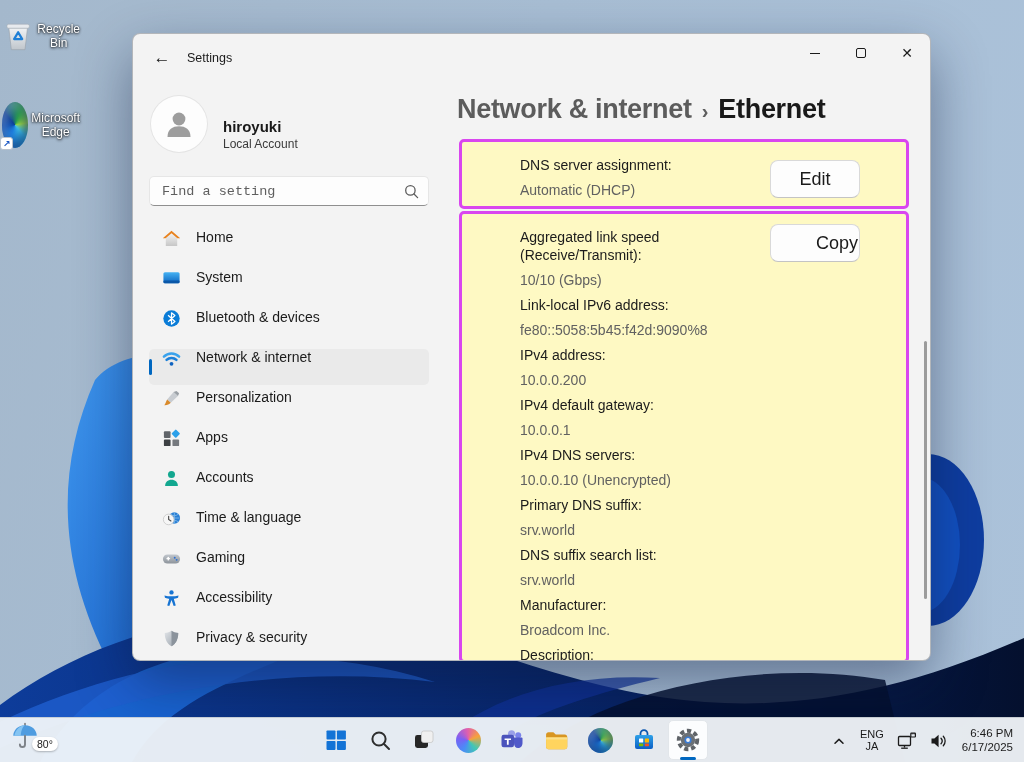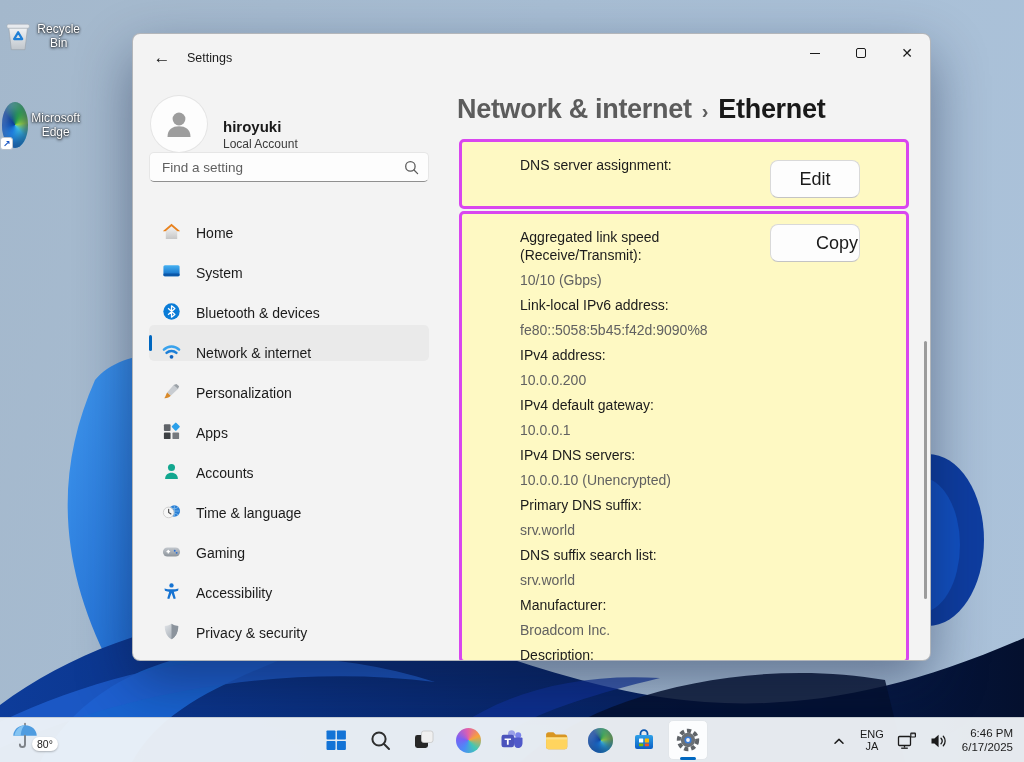--- a/index.html
+++ b/index.html
@@ -34,29 +34,29 @@
   .g-max{display:block;width:10px;height:10px;border:1.2px solid #1a1a1a;border-radius:2px;}
   .g-close{font-size:14px;line-height:14px;}
 
   
   .sidebar{position:absolute;left:16px;top:48px;width:280px;bottom:0;}
   .account{display:flex;align-items:flex-end;gap:16px;margin-top:14px;padding-left:2px;}
   .avatar{width:56px;height:56px;border-radius:50%;background:#fdfdfd;box-shadow:0 0 0 1px rgba(0,0,0,.06);
     display:flex;align-items:center;justify-content:center;}
   .acc-name{font-size:15px;font-weight:bold;color:#1a1a1a;line-height:19px;}
   .acc-type{font-size:12px;color:#3a3a3a;line-height:16px;}
-  .searchbox{position:relative;width:280px;height:30px;background:#fdfdfd;
-    border:1px solid #e6e6e6;border-bottom:1px solid #8f8f8f;border-radius:5px;}
+  .searchbox{margin-top:24px;position:relative;width:280px;height:30px;background:#fdfdfd;
+    border:1px solid #e6e6e6;border-bottom:1px solid #8f8f8f;border-radius:5px;font-family:Liberation Mono, monospace;}
   .searchbox input{position:absolute;inset:0;border:0;background:transparent;outline:none;
     padding:0 30px 0 12px;font-size:13.5px;color:#1b1b1b;font-family:inherit;}
   .searchbox input::placeholder{color:#5f5f5f;opacity:1;}
   .search-mag{position:absolute;right:9px;top:7px;}
   .nav{margin-top:23px;}
   .nav-item{position:relative;height:36px;margin-bottom:4px;border-radius:5px;display:flex;
-    align-items:flex-end;padding-left:13px;gap:15px;cursor:pointer;}
+    align-items:flex-start;padding-left:13px;gap:15px;cursor:pointer;}
   .nav-item.selected{background:#eaeaea;}
   .nav-item .pill{position:absolute;left:0;top:10px;width:3px;height:16px;border-radius:2px;background:#0067c0;}
   .nav-label{font-size:14px;color:#1b1b1b;}
   .nav-ic{width:19px;height:19px;flex:0 0 19px;}
 
   
   .content{position:absolute;left:324px;top:48px;right:0;bottom:0;overflow:hidden;}
   .breadcrumb{position:absolute;top:12px;left:0;display:flex;align-items:baseline;gap:10px;white-space:nowrap;}
   .bc-parent{font-size:27px;font-weight:bold;color:#5c5c5c;letter-spacing:-.3px;cursor:pointer;}
   .bc-sep{font-size:20px;color:#5e5e5e;font-weight:bold;}
@@ -312,20 +312,21 @@
       <div class="breadcrumb">
         <span class="bc-parent">Network &amp; internet</span>
         <span class="bc-sep">›</span>
         <span class="bc-current">Ethernet</span>
       </div>
 
       <div class="cards">
         <div class="card first">
           <div class="rows">
             <div class="detail-label">DNS server assignment:</div>
+            <div class="detail-value">Automatic (DHCP)</div>
           </div>
           <button class="card-btn">Edit</button>
         </div>
 
         <div class="card second">
           <div class="rows">
             <div class="detail-label">Aggregated link speed (Receive/Transmit):</div>
             <div class="detail-value">10/10 (Gbps)</div>
             <div class="detail-label">Link-local IPv6 address:</div>
             <div class="detail-value">fe80::5058:5b45:f42d:9090%8</div>

